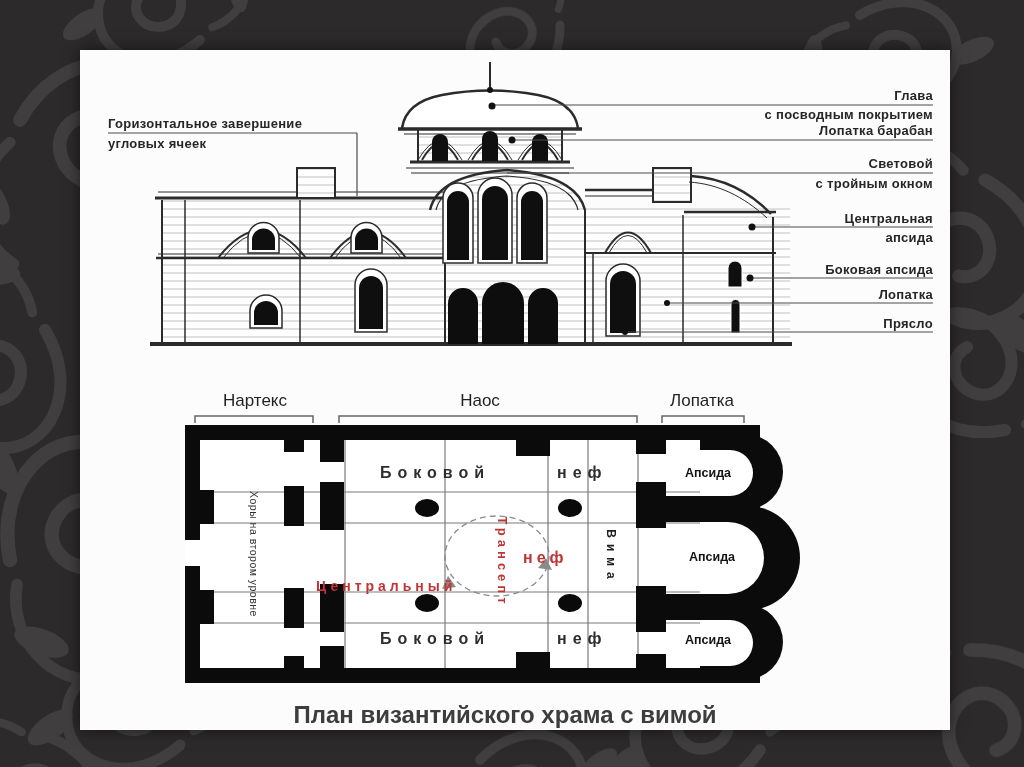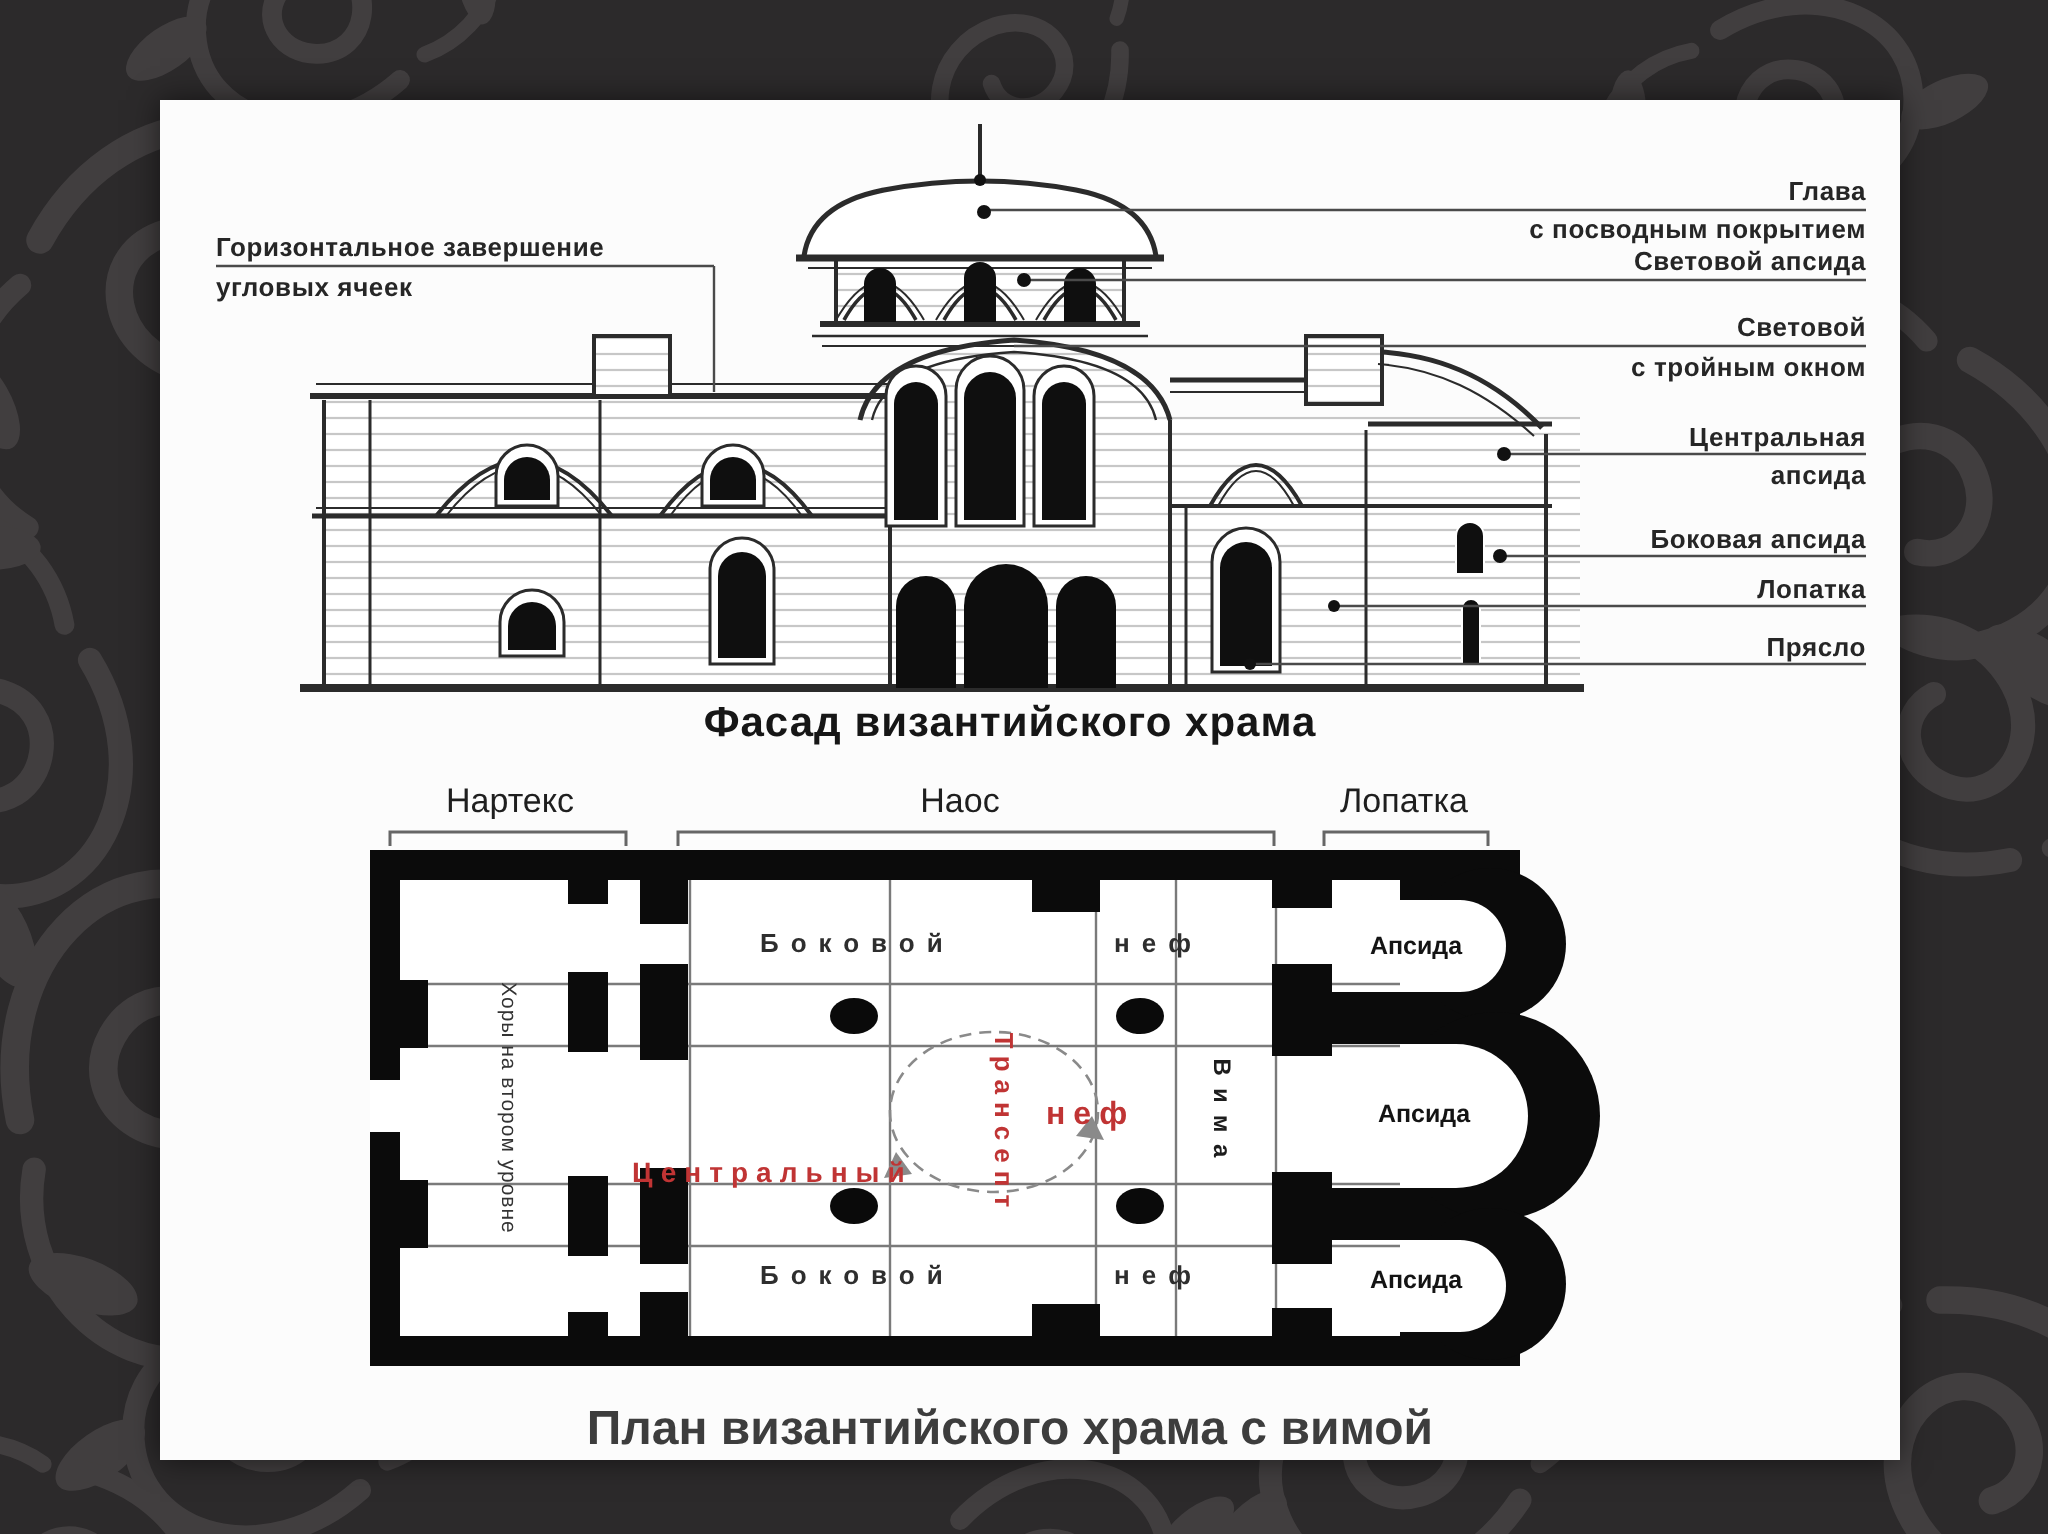--- a/index.html
+++ b/index.html
@@ -15,21 +15,21 @@
   }
   .slide svg.draw{position:absolute;left:0;top:0;}
   .lab{position:absolute;color:#262626;font-weight:bold;font-size:13px;line-height:15px;white-space:nowrap;}
   .rlab{right:17px;text-align:left;letter-spacing:.3px;}
   .llab{left:28px;letter-spacing:.3px;}
   .ftitle{position:absolute;left:0;top:300px;width:850px;text-align:center;
     font-size:21px;font-weight:bold;color:#161616;letter-spacing:.5px;}
   .ptitle{position:absolute;left:0;top:651px;width:850px;text-align:center;
     font-size:24px;font-weight:bold;color:#3d3d3d;}
   .zone{position:absolute;top:341px;font-weight:normal;font-size:17px;color:#1f1f1f;transform:translateX(-50%);}
-  .nave{position:absolute;font-weight:bold;font-size:13px;color:#2e2e2e;letter-spacing:6px;white-space:nowrap;}
+  .nave{position:absolute;font-weight:bold;font-size:16px;color:#2e2e2e;letter-spacing:6px;white-space:nowrap;}
   .red{color:#c03434;}
   .vert{transform:translate(-50%,-50%) rotate(90deg);transform-origin:center;}
   .cnave{position:absolute;font-weight:bold;font-size:14px;letter-spacing:4px;white-space:nowrap;}
   .vlab{position:absolute;font-weight:bold;white-space:nowrap;}
   .apse{position:absolute;font-weight:bold;font-size:12.5px;color:#141414;transform:translate(-50%,-50%);}
   .choir{position:absolute;font-size:10.5px;color:#333;font-weight:normal;letter-spacing:.5px;}
 </style>
 </head>
 <body>
 
@@ -258,30 +258,29 @@
         <polygon points="368,526 362,539 376,537" fill="#8a8a8a"></polygon>
       </g>
     </g>
   </svg>
 
   <div class="lab llab" style="top:66px">Горизонтальное завершение</div>
   <div class="lab llab" style="top:86px">угловых ячеек</div>
 
   <div class="lab rlab" style="top:38px">Глава</div>
   <div class="lab rlab" style="top:57px">с посводным покрытием</div>
-  <div class="lab rlab" style="top:73px">Световой апсида</div>
+  <div class="lab rlab" style="top:73px">Лопатка барабан</div>
   <div class="lab rlab" style="top:106px">Световой</div>
   <div class="lab rlab" style="top:126px">с тройным окном</div>
   <div class="lab rlab" style="top:161px">Центральная</div>
   <div class="lab rlab" style="top:180px">апсида</div>
   <div class="lab rlab" style="top:212px">Боковая апсида</div>
   <div class="lab rlab" style="top:237px">Лопатка</div>
   <div class="lab rlab" style="top:266px">Прясло</div>
 
-  <div class="ftitle">Фасад византийского храма</div>
 
   <div class="zone" style="left:175px">Нартекс</div>
   <div class="zone" style="left:400px">Наос</div>
   <div class="zone" style="left:622px">Лопатка</div>
 
   <div class="nave" style="left:300px;top:414px">Боковой</div>
   <div class="nave" style="left:477px;top:414px">неф</div>
   <div class="nave" style="left:300px;top:580px">Боковой</div>
   <div class="nave" style="left:477px;top:580px">неф</div>
 

